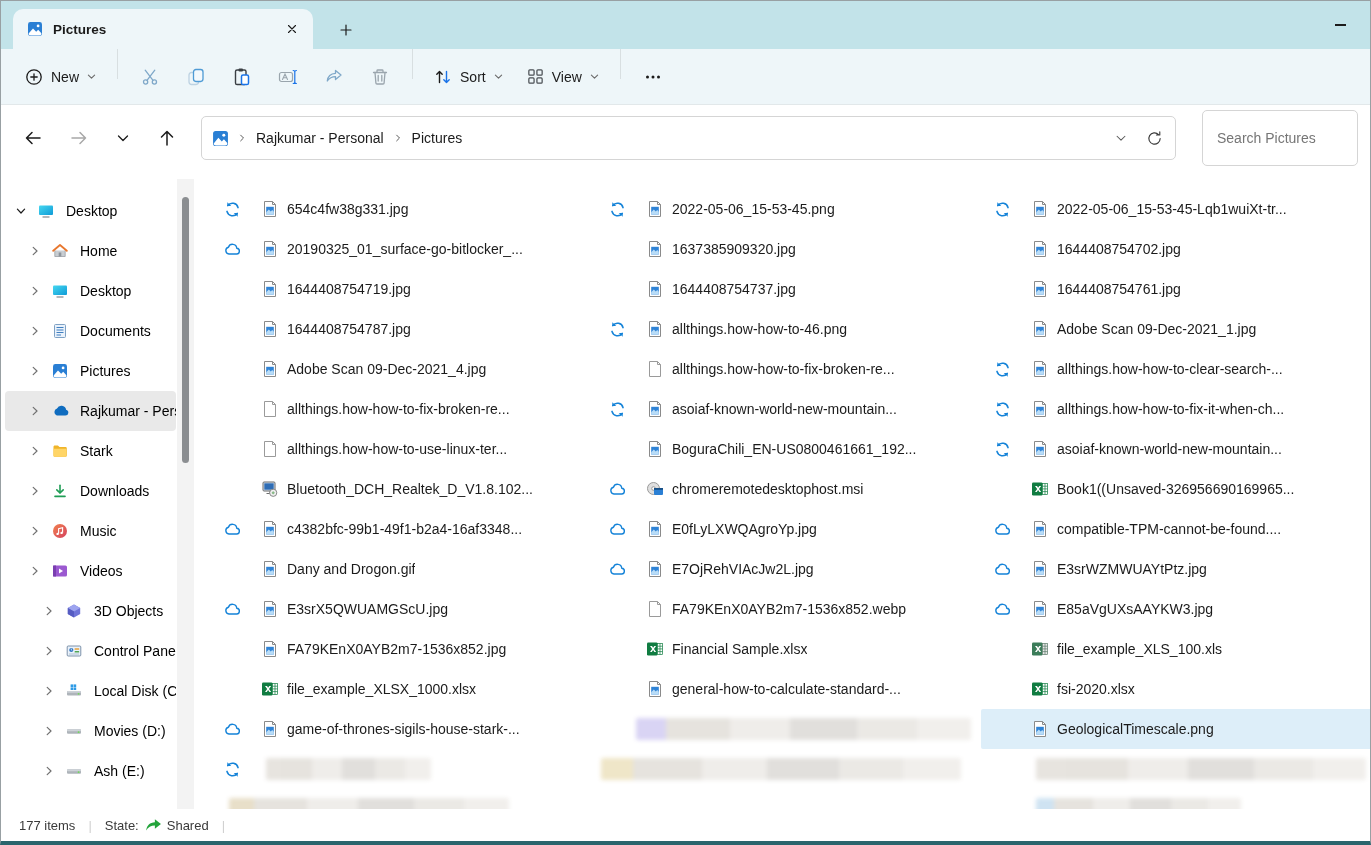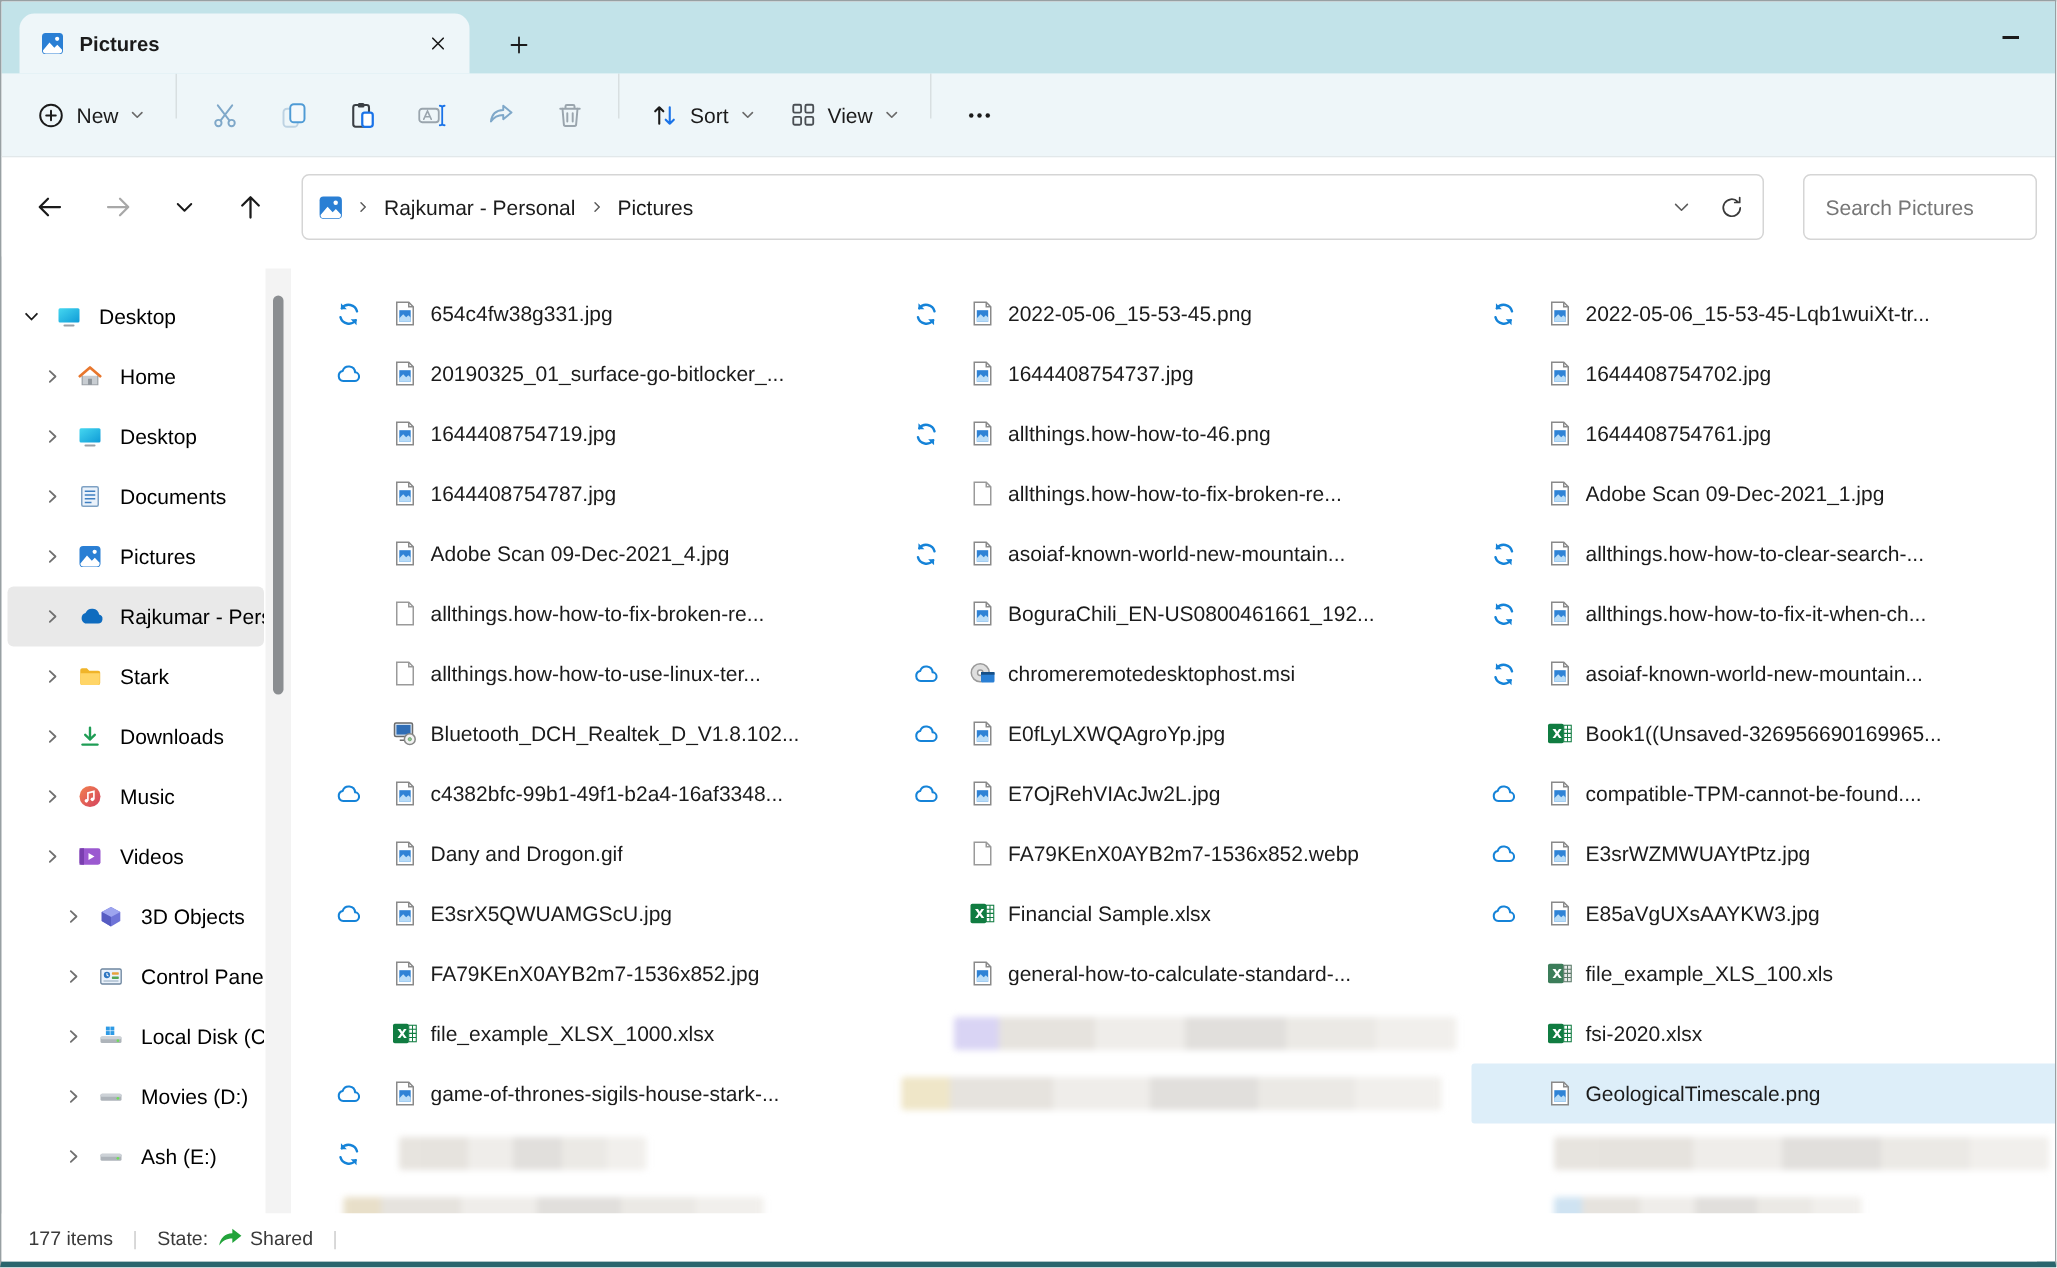--- a/index.html
+++ b/index.html
@@ -30,21 +30,21 @@
 
   
   .addressbar { height:66px; background:#fff; display:flex; align-items:center; padding:0 12px 0 16px; }
   .navbtn { display:flex; padding:6px; border-radius:4px; margin-right:14px; }
   .crumbbox { flex:1; height:44px; border:1px solid #d5d5d5; border-radius:5px; display:flex;
     align-items:center; padding:0 8px 0 10px; margin-left:4px; }
   .crumbicon { display:flex; margin-right:6px; }
   .crumbchev { display:flex; margin:0 2px; }
   .crumb { font-size:14px; color:#1b1b1b; padding:5px 7px; border-radius:4px; white-space:nowrap; }
   .crumb-end { margin-left:auto; display:flex; align-items:center; gap:18px; padding-right:4px; }
-  .searchbox { width:156px; height:44px; border:1px solid #d5d5d5; border-radius:5px; margin-left:26px;
+  .searchbox { width:156px; height:56px; border:1px solid #d5d5d5; border-radius:5px; margin-left:26px;
     display:flex; align-items:center; flex-shrink:0; }
   .searchbox input { border:0; outline:0; width:130px; margin-left:14px; font-size:14px;
     font-family:"Liberation Sans",sans-serif; color:#1b1b1b; background:transparent; }
   .searchbox input::placeholder { color:#767676; }
 
   
   .sidebar { position:absolute; left:0; top:178px; bottom:32px; width:175px; overflow:hidden; padding-top:12px; }
   .sbitem { height:40px; display:flex; align-items:center; font-size:14px; color:#000000;
     border-radius:4px; margin-left:4px; white-space:nowrap; }
   .sbitem.sel { background:#e9e9e9; }
@@ -758,20 +758,32 @@
         <div class="frow">
           <span class="stat"></span>
           <span class="ficon">
             <svg width="18" height="18" viewBox="0 0 18 18">
               <path d="M3.5 1.5h8l3 3v12h-11z" fill="#fff" stroke="#8a8a8a"></path>
               <path d="M11.5 1.5v3h3" fill="none" stroke="#8a8a8a"></path>
               <rect x="5.2" y="6.8" width="7.6" height="7.7" fill="#2f83d6"></rect>
               <path d="M5.2 12.2l2.6-2.7 2 2 1.4-1.4 1.6 1.6v2.8H5.2z" fill="#b8dcf7"></path>
             </svg>
           </span>
+          <span class="fname">1637385909320.jpg</span>
+        </div>
+        <div class="frow">
+          <span class="stat"></span>
+          <span class="ficon">
+            <svg width="18" height="18" viewBox="0 0 18 18">
+              <path d="M3.5 1.5h8l3 3v12h-11z" fill="#fff" stroke="#8a8a8a"></path>
+              <path d="M11.5 1.5v3h3" fill="none" stroke="#8a8a8a"></path>
+              <rect x="5.2" y="6.8" width="7.6" height="7.7" fill="#2f83d6"></rect>
+              <path d="M5.2 12.2l2.6-2.7 2 2 1.4-1.4 1.6 1.6v2.8H5.2z" fill="#b8dcf7"></path>
+            </svg>
+          </span>
           <span class="fname">1644408754737.jpg</span>
         </div>
         <div class="frow">
           <span class="stat">
             <svg width="17" height="17" viewBox="0 0 16 16">
               <g fill="none" stroke="#1583d8" stroke-width="1.5" stroke-linecap="round">
                 <path d="M13.2 6.2A5.4 5.4 0 0 0 3.6 4.3"></path>
                 <path d="M2.8 9.8a5.4 5.4 0 0 0 9.6 1.9"></path>
               </g>
               <path d="M3.1 1.1v3.7h3.7z" fill="#1583d8"></path>

